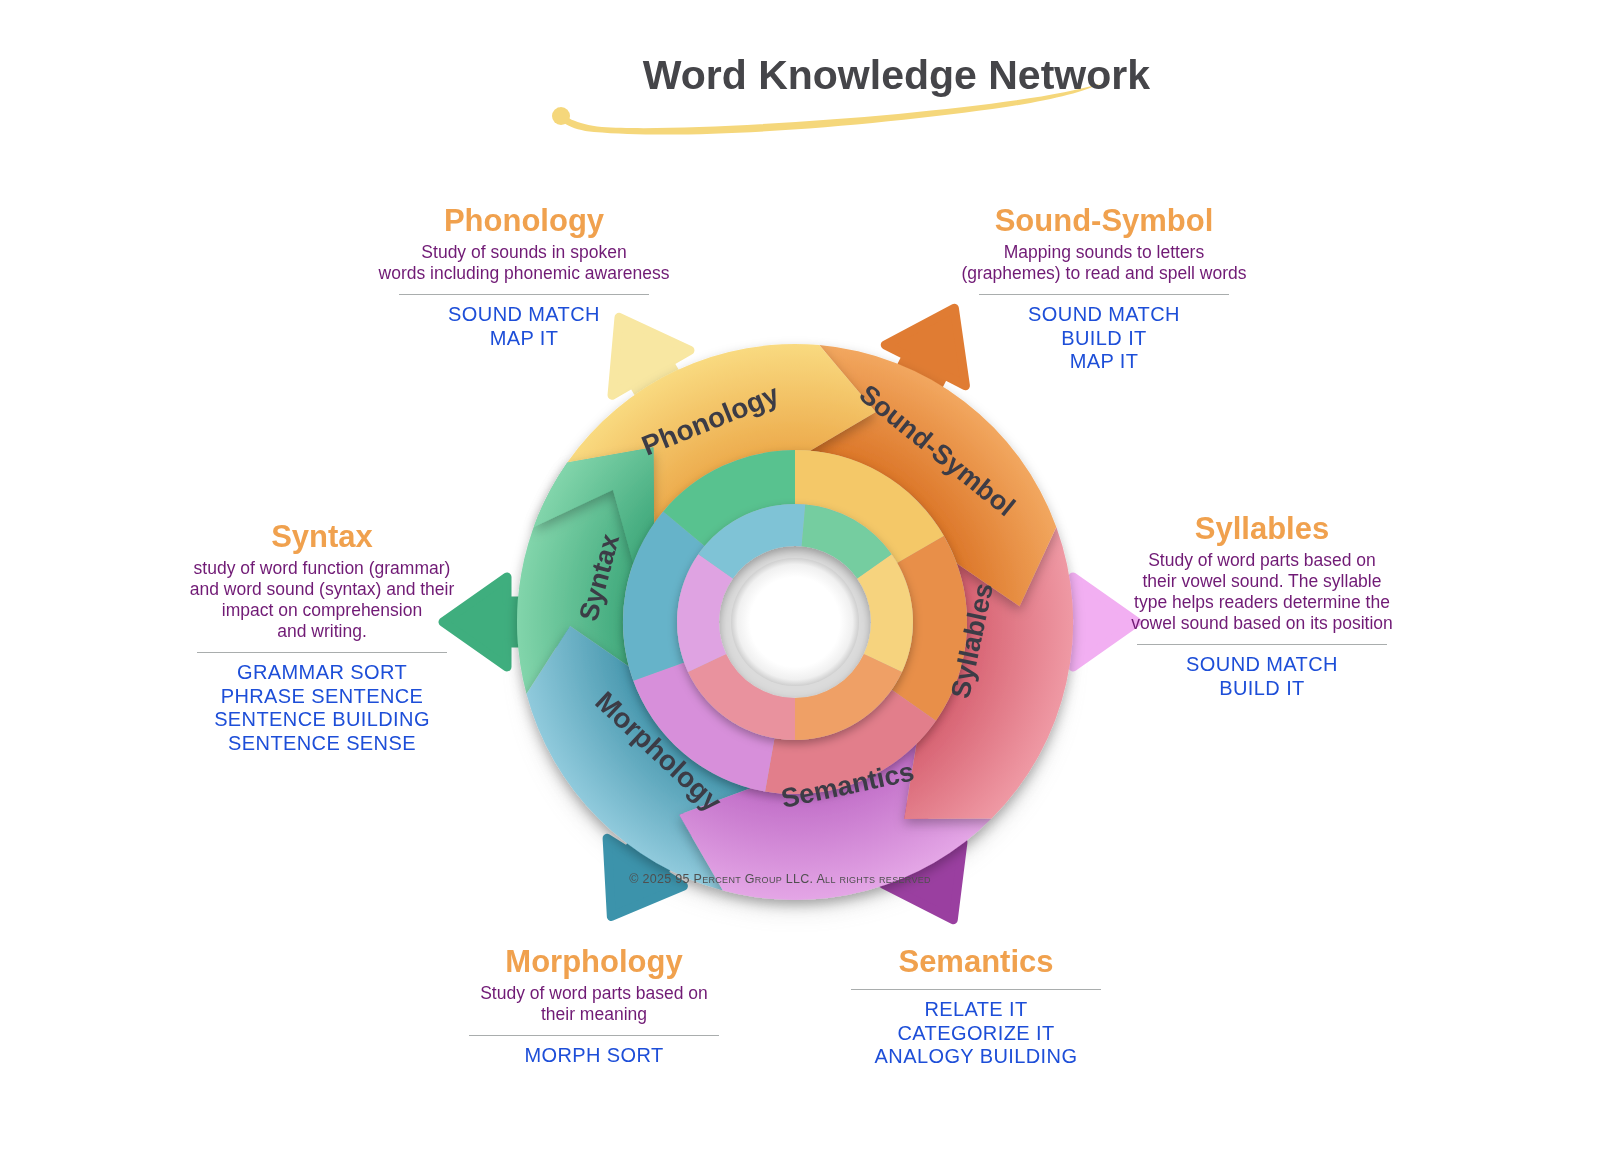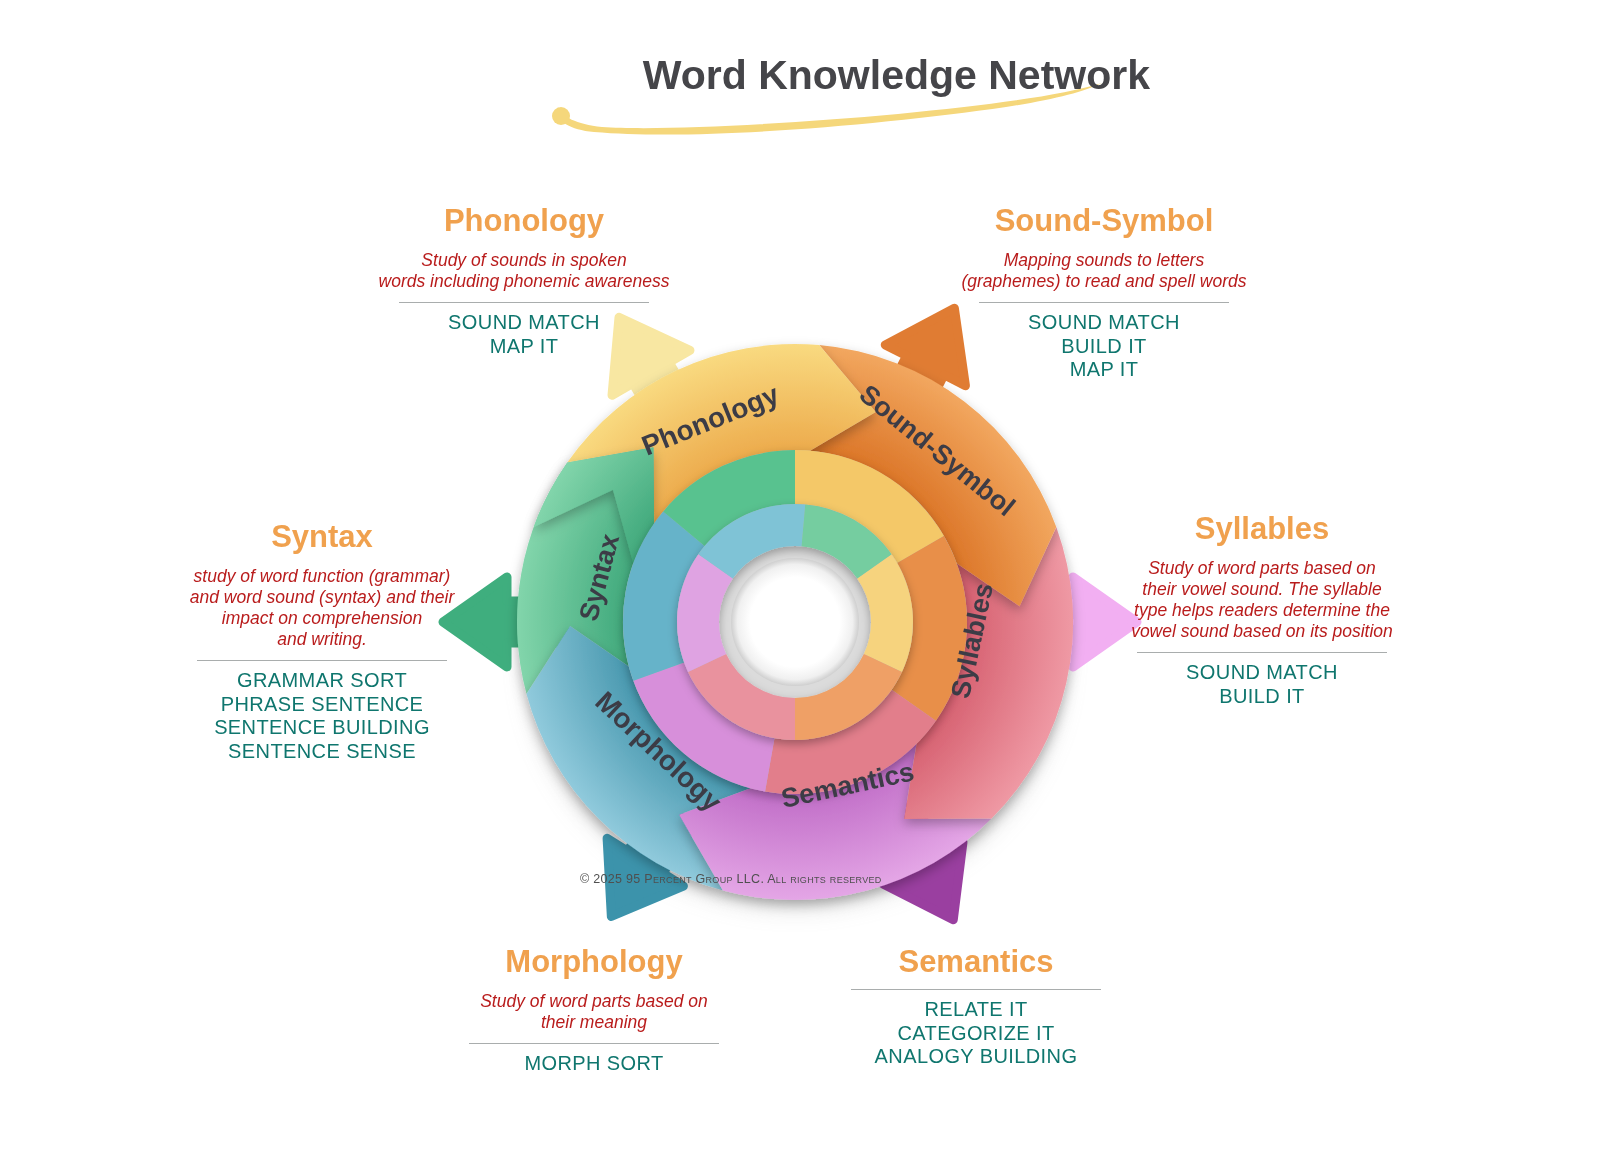--- a/index.html
+++ b/index.html
@@ -7,31 +7,31 @@
     width:1600px;height:1164px;position:relative;overflow:hidden;
     background:#ffffff;
     font-family:"Liberation Sans",sans-serif;
   }
   #stage-svg{position:absolute;left:0;top:0;}
   #title{
     position:absolute;left:450px;top:52px;width:700px;text-align:right;
     font-size:41px;font-weight:bold;color:#454549;letter-spacing:0px;
   }
   #copyright{
-    position:absolute;left:580px;top:872px;width:400px;text-align:left;
+    position:absolute;left:580px;top:872px;width:400px;text-align:center;
     font-size:12.5px;color:#4F4F4F;font-variant:small-caps;letter-spacing:0.3px;
   }
   .info{position:absolute;text-align:center;}
   .info h2{margin:0;font-size:31px;line-height:34px;font-weight:bold;color:#F0A14E;}
   .info .desc{
-    font-style:italic;color:#b91c1c;font-size:17.5px;line-height:21px;
-    white-space:pre-line;margin-top:12px;
+    color:#701a75;font-size:17.5px;line-height:21px;
+    white-space:pre-line;margin-top:4px;
   }
   .info .rule{height:1px;background:#A9ADAD;width:250px;margin:10px auto 8px;}
-  .info .acts{font-size:20px;line-height:23.5px;color:#0f766e;letter-spacing:0.4px;}
+  .info .acts{font-size:20px;line-height:23.5px;color:#1d4ed8;letter-spacing:0.4px;}
   .s-phonology  {left:344px; top:204px; width:360px;}
   .s-soundsymbol{left:924px; top:204px; width:360px;}
   .s-syllables  {left:1082px;top:512px; width:360px;}
   .s-syntax     {left:142px; top:520px; width:360px;}
   .s-morphology {left:414px; top:945px; width:360px;}
   .s-semantics  {left:796px; top:945px; width:360px;}
   .wheel-label{
     font-family:"Liberation Sans",sans-serif;font-weight:bold;fill:#3C3C46;
   }
 </style>

